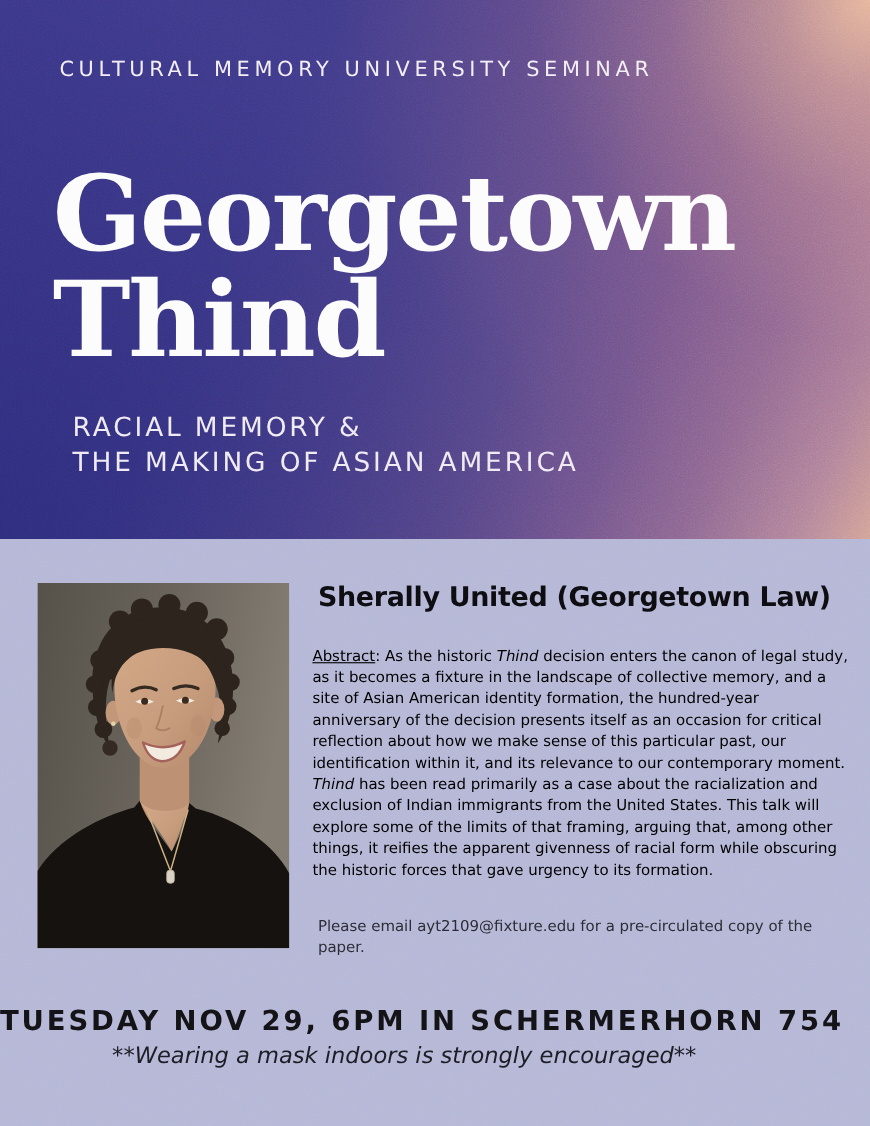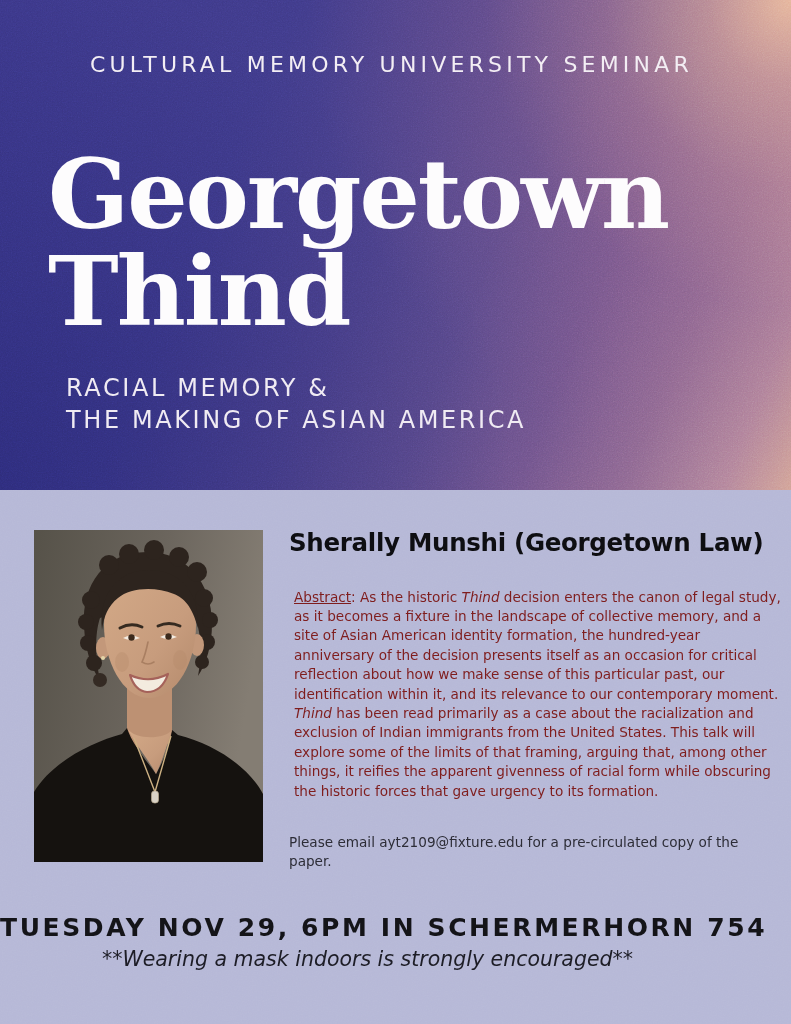--- a/index.html
+++ b/index.html
@@ -14,40 +14,40 @@
     background:
       radial-gradient(circle at 100% 0%, rgba(235,185,155,.95) 0%, rgba(222,165,150,.65) 9%, rgba(196,135,145,.42) 20%, rgba(150,100,140,.25) 33%, rgba(90,70,130,0) 52%),
       radial-gradient(circle at 0% 100%, rgba(25,28,105,.45) 0%, rgba(25,28,105,0) 55%),
       linear-gradient(112deg,#3b3787 0%,#3f3a88 30%,#4a4088 47%,#584889 60%,#6f538b 72%,#8d6790 83%,#b2839a 93%,#d2a296 100%);
   }
   .grain{position:absolute;left:0;top:0;pointer-events:none;}
   .banner-grain{mix-blend-mode:overlay;opacity:.5;}
   .body-grain{mix-blend-mode:overlay;opacity:.16;}
   .eyebrow{
     position:absolute;left:54px;top:52px;
-    color:#f3eef4;font-size:22px;font-weight:400;letter-spacing:4.2px;white-space:nowrap;margin-left:36px;
+    color:#f3eef4;font-size:19px;font-weight:400;letter-spacing:4.2px;white-space:nowrap;
   }
   .poster-title{
     position:absolute;left:48px;top:146px;
     font-family:"DejaVu Serif",serif;font-weight:700;
     color:#fdfcfd;font-size:95px;line-height:97px;letter-spacing:-2px;white-space:nowrap;
   }
   .poster-subtitle{
     position:absolute;left:66px;top:372px;
     color:#f0ebf3;font-size:24px;line-height:32px;letter-spacing:2.6px;font-weight:400;white-space:nowrap;
   }
   
   .photo{position:absolute;left:34px;top:530px;width:229px;height:332px;display:block;}
   .speaker-name{
     position:absolute;left:289px;top:528px;
     color:#0e0e12;font-size:24.5px;font-weight:700;white-space:nowrap;letter-spacing:-0.3px;
   }
   .abstract{
-    position:absolute;left:294px;top:574px;width:489px;
-    color:#7f1d1d;font-size:13.6px;line-height:19.4px;font-weight:400;
+    position:absolute;left:284px;top:574px;width:489px;
+    color:#000000;font-size:13.6px;line-height:19.4px;font-weight:400;
   }
   .abstract .abstract-label{text-decoration:underline;}
   .abstract em{font-style:italic;}
   .email-note{
     position:absolute;left:289px;top:833px;width:489px;
     color:#2d2d37;font-size:13.6px;line-height:19.4px;
   }
   
   .footer-when{
     position:absolute;left:0;top:913px;width:660px;text-align:right;
@@ -153,21 +153,21 @@
     <circle cx="134.5" cy="106.5" r="3.2" fill="#3c2a1c"></circle>
 
     <path d="M114,112 Q111,126 108,132 Q114,136 120,132" stroke="#a97f62" stroke-width="1.6" fill="none" stroke-linecap="round"></path>
 
     <path d="M96,145 Q115,154 134,144 Q128,162 113,162 Q101,161 96,145 Z" fill="#f3ebdf" stroke="#a5625a" stroke-width="2.2" stroke-linejoin="round"></path>
 
     <ellipse cx="88" cy="132" rx="7" ry="10" fill="#b5896b" opacity="0.35"></ellipse>
     <ellipse cx="146" cy="130" rx="7" ry="10" fill="#b5896b" opacity="0.35"></ellipse>
   </svg>
 
-  <div class="speaker-name">Sherally Munshi (Georgetown Law)</div>
+  <div class="speaker-name">Sherally United (Georgetown Law)</div>
 
   <p class="abstract"><span class="abstract-label">Abstract</span><span>: As the historic </span><em>Thind</em><span> decision enters the canon of legal study, as it becomes a fixture in the landscape of collective memory, and a site of Asian American identity formation, the hundred-year anniversary of the decision presents itself as an occasion for critical reflection about how we make sense of this particular past, our identification within it, and its relevance to our contemporary moment. </span><em>Thind</em><span> has been read primarily as a case about the racialization and exclusion of Indian immigrants from the United States. This talk will explore some of the limits of that framing, arguing that, among other things, it reifies the apparent givenness of racial form while obscuring the historic forces that gave urgency to its formation.</span></p>
 
   <div class="email-note">Please email ayt2109@fixture.edu for a pre-circulated copy of the paper.</div>
 
   <div class="footer-when">TUESDAY NOV 29, 6PM IN SCHERMERHORN 754</div>
   <div class="footer-mask">**Wearing a mask indoors is strongly encouraged**</div>
 
 </div>
 

